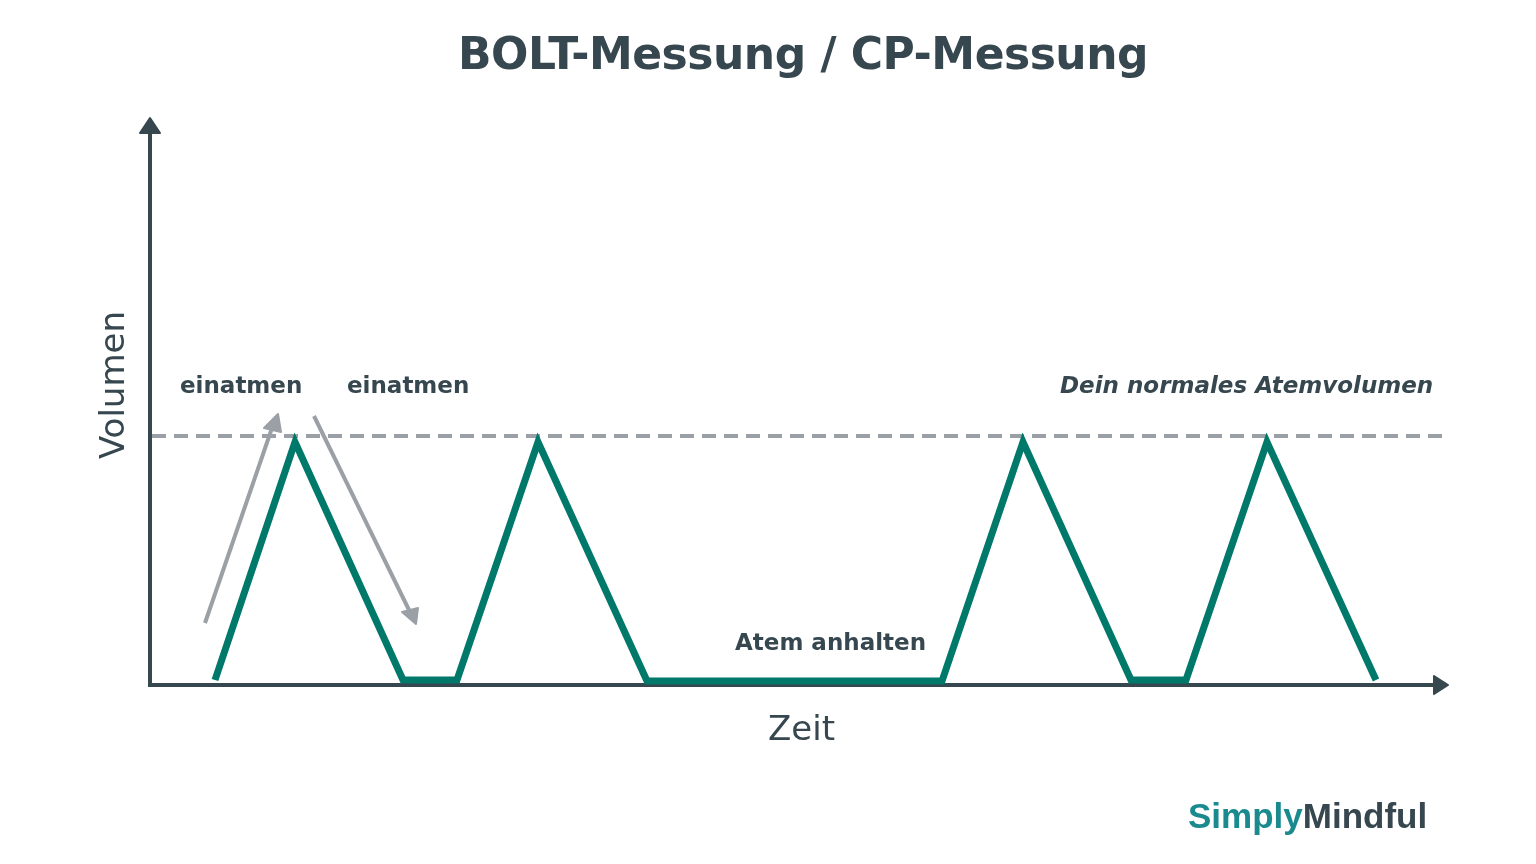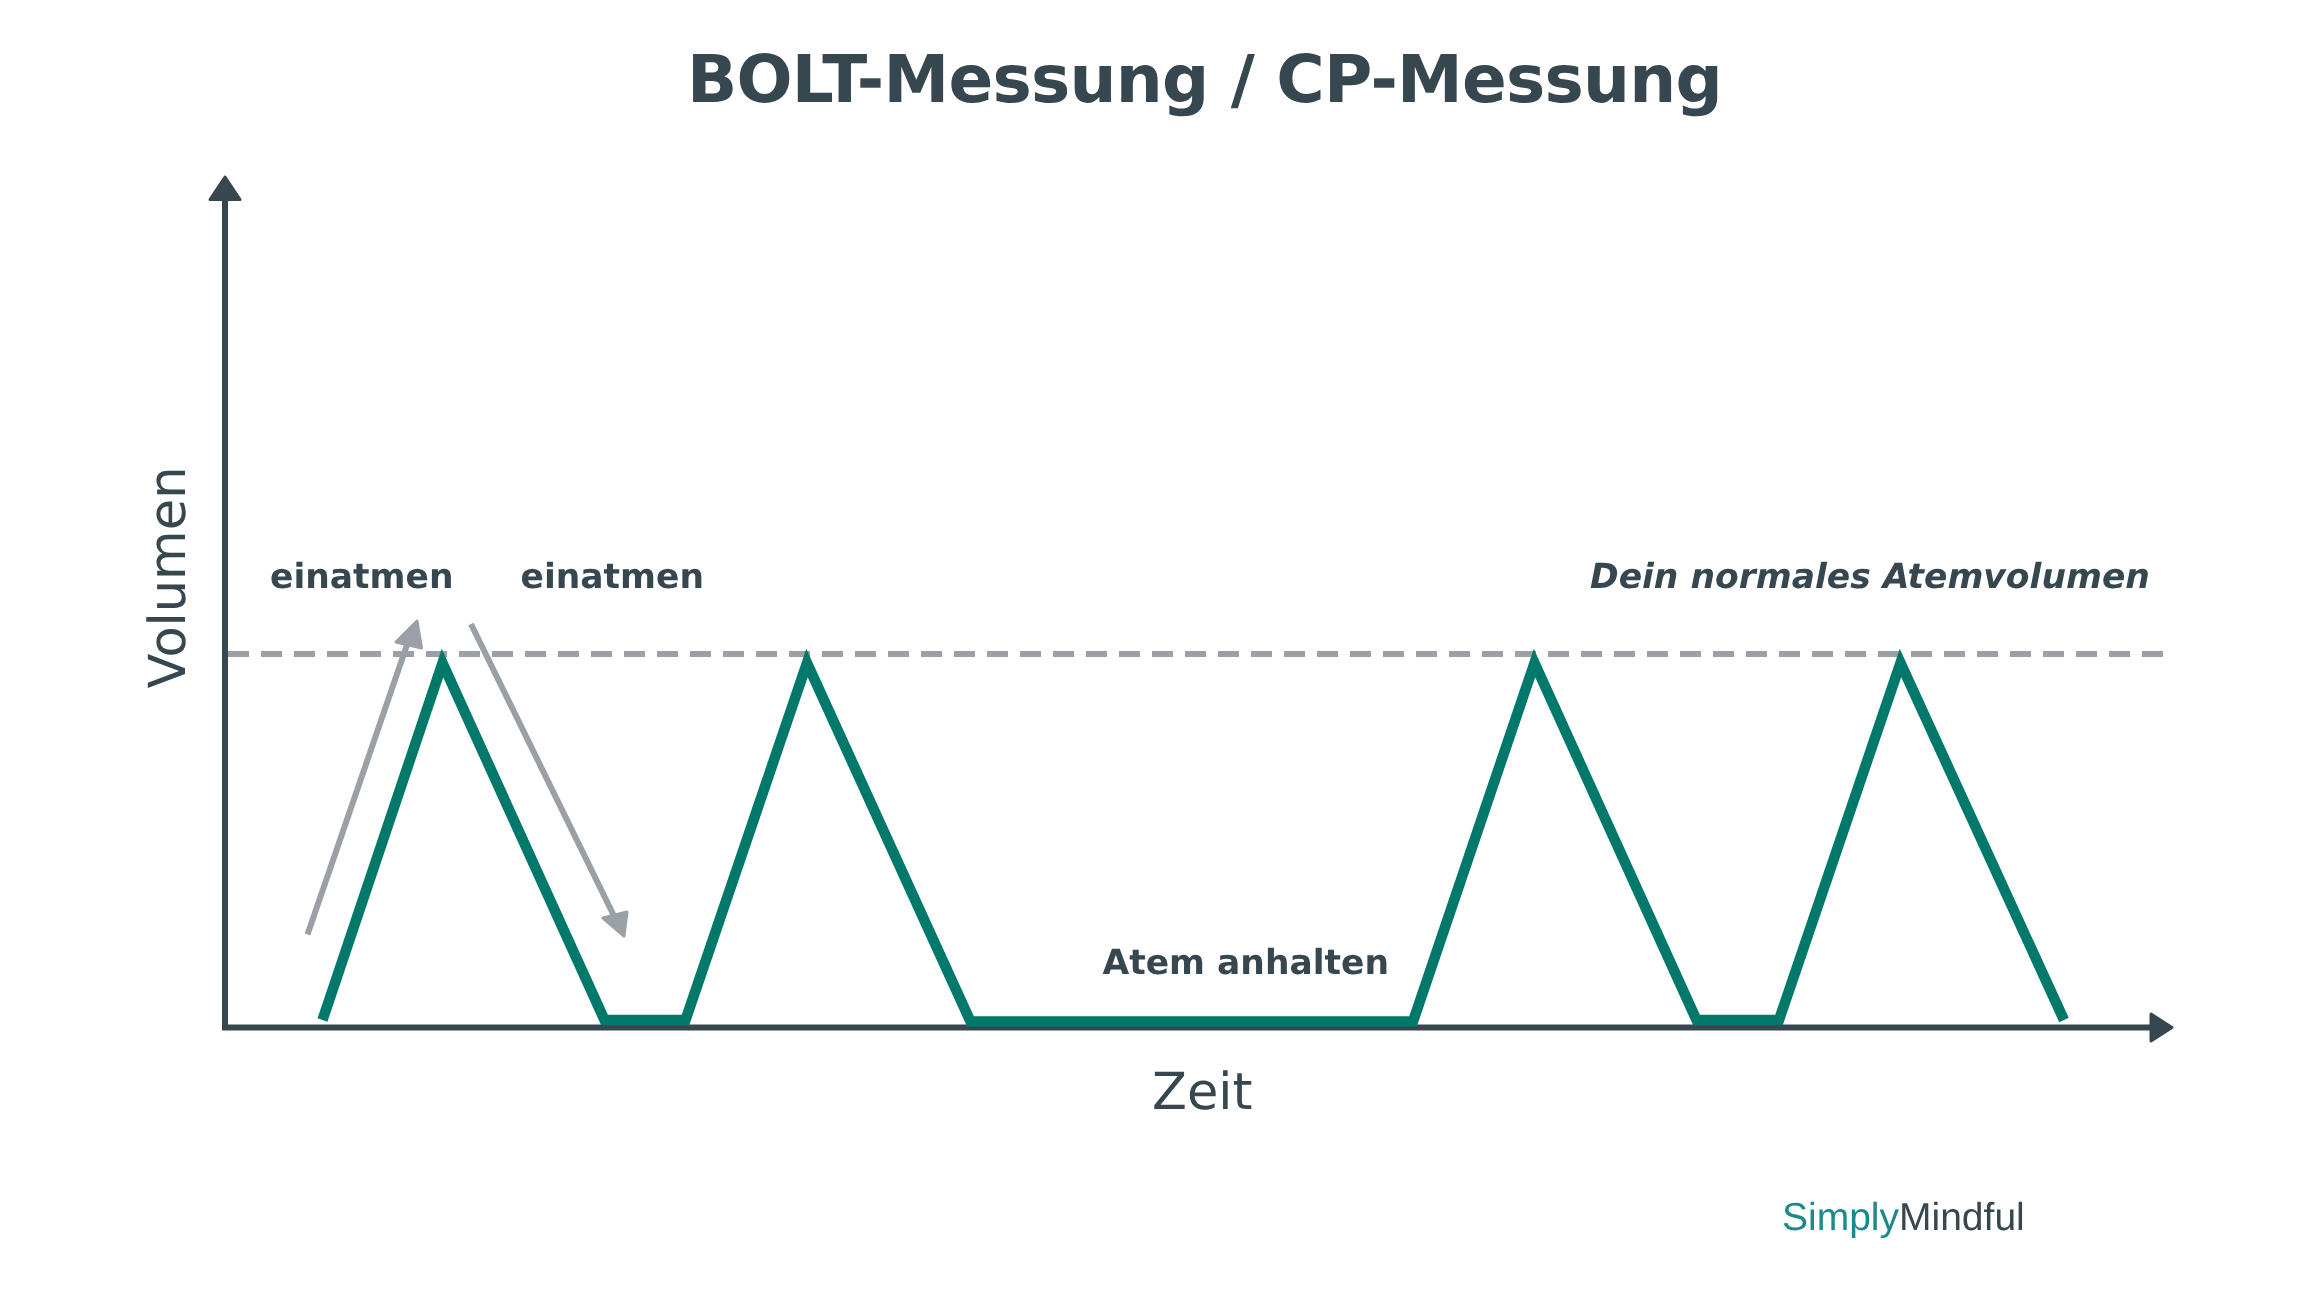--- a/index.html
+++ b/index.html
@@ -3,21 +3,21 @@
   <meta charset="utf-8">
   <style>
     html, body { margin: 0; padding: 0; background: #ffffff; }
     body { width: 1536px; height: 864px; position: relative; overflow: hidden; font-family: "Liberation Sans", sans-serif; }
     .title { position: absolute; left: 0; top: 28px; width: 1606px; text-align: center; font-family: "DejaVu Sans", sans-serif; font-weight: bold; font-size: 44px; color: #37474f; letter-spacing: -0.5px; }
     svg.chart { position: absolute; left: 0; top: 0; }
     .lbl { position: absolute; font-family: "DejaVu Sans", sans-serif; font-weight: bold; font-size: 23px; color: #37474f; white-space: nowrap; }
     .axis-label { position: absolute; font-family: "DejaVu Sans", sans-serif; font-size: 34px; color: #37474f; white-space: nowrap; }
     .ylabel { left: 112px; top: 385px; transform: translate(-50%, -50%) rotate(-90deg); }
     .xlabel { left: 768px; top: 708px; }
-    .brand { position: absolute; left: 1188px; top: 796px; font-family: "Liberation Sans", sans-serif; font-weight: normal; font-size: 26px; white-space: nowrap; }
+    .brand { position: absolute; left: 1188px; top: 796px; font-family: "Liberation Sans", sans-serif; font-weight: bold; font-size: 35px; white-space: nowrap; }
     .brand .b1 { color: #1a8a8f; }
     .brand .b2 { color: #37474f; }
   </style>
 </head>
 <body>
 
 <div class="title">BOLT-Messung / CP-Messung</div>
 
 <svg class="chart" width="1536" height="864" viewBox="0 0 1536 864">
 

